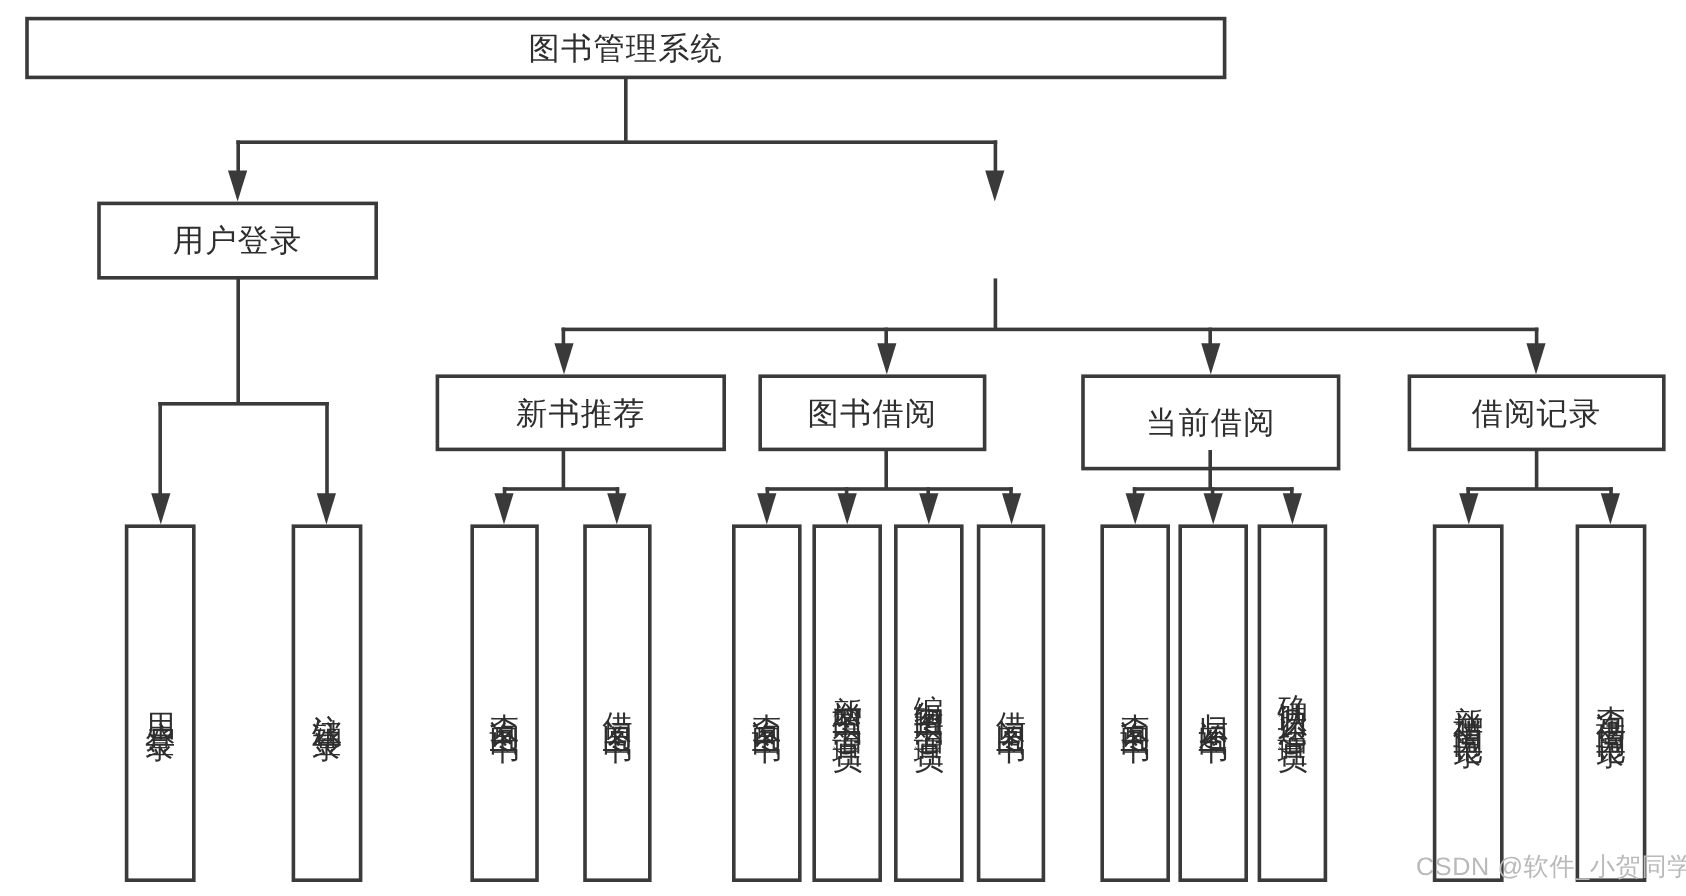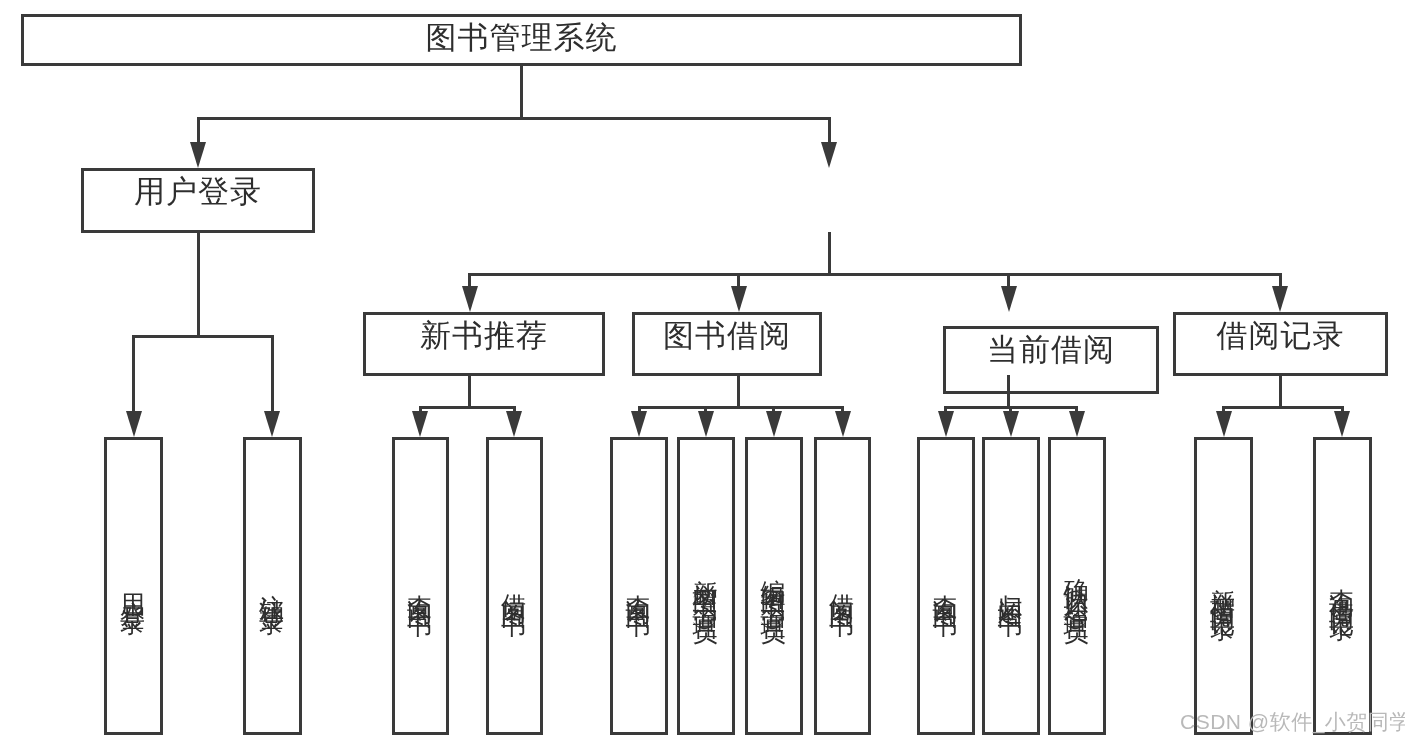--- a/index.html
+++ b/index.html
@@ -16,22 +16,22 @@
     background:var(--bg);
     overflow:hidden;
   }
   .box{
     position:absolute;
     box-sizing:border-box;
     border:3px solid var(--line);
     background:#fff;
   }
   .hbox{
-    display:flex;align-items:flex-start;justify-content:center;
-    font-size:31px;color:var(--ink);letter-spacing:1px;
+    display:flex;align-items:center;justify-content:center;
+    font-size:26px;color:var(--ink);letter-spacing:1px;
   }
   .vbox > span{
     position:absolute;left:50%;top:50%;
     transform:translate(-50%,-50%);
     writing-mode:vertical-rl;
     white-space:nowrap;
     font-size:25px;letter-spacing:6px;color:var(--ink);
   }
   .hline{position:absolute;height:3px;background:var(--line);}
   .vline{position:absolute;width:3px;background:var(--line);}
@@ -84,21 +84,21 @@
   <div class="arrow" style="left:1001px;top:286px;"></div>
   <div class="vline" style="left:1279px;top:273px;height:16px;"></div>
   <div class="arrow" style="left:1272px;top:286px;"></div>
 
   <div class="box hbox" style="left:363px;top:312px;width:242px;height:64px;">
     <span>新书推荐</span>
   </div>
   <div class="box hbox" style="left:632px;top:312px;width:190px;height:64px;">
     <span>图书借阅</span>
   </div>
-  <div class="box hbox" style="left:901px;top:326px;width:216px;height:68px;margin-left:42px;">
+  <div class="box hbox" style="left:901px;top:312px;width:216px;height:80px;">
     <span>当前借阅</span>
   </div>
   <div class="box hbox" style="left:1173px;top:312px;width:215px;height:64px;">
     <span>借阅记录</span>
   </div>
 
   <div class="vline" style="left:468px;top:375px;height:33px;"></div>
   <div class="hline" style="left:419px;top:406px;width:97px;"></div>
   <div class="vline" style="left:419px;top:406px;height:8px;"></div>
   <div class="arrow" style="left:412px;top:411px;"></div>

